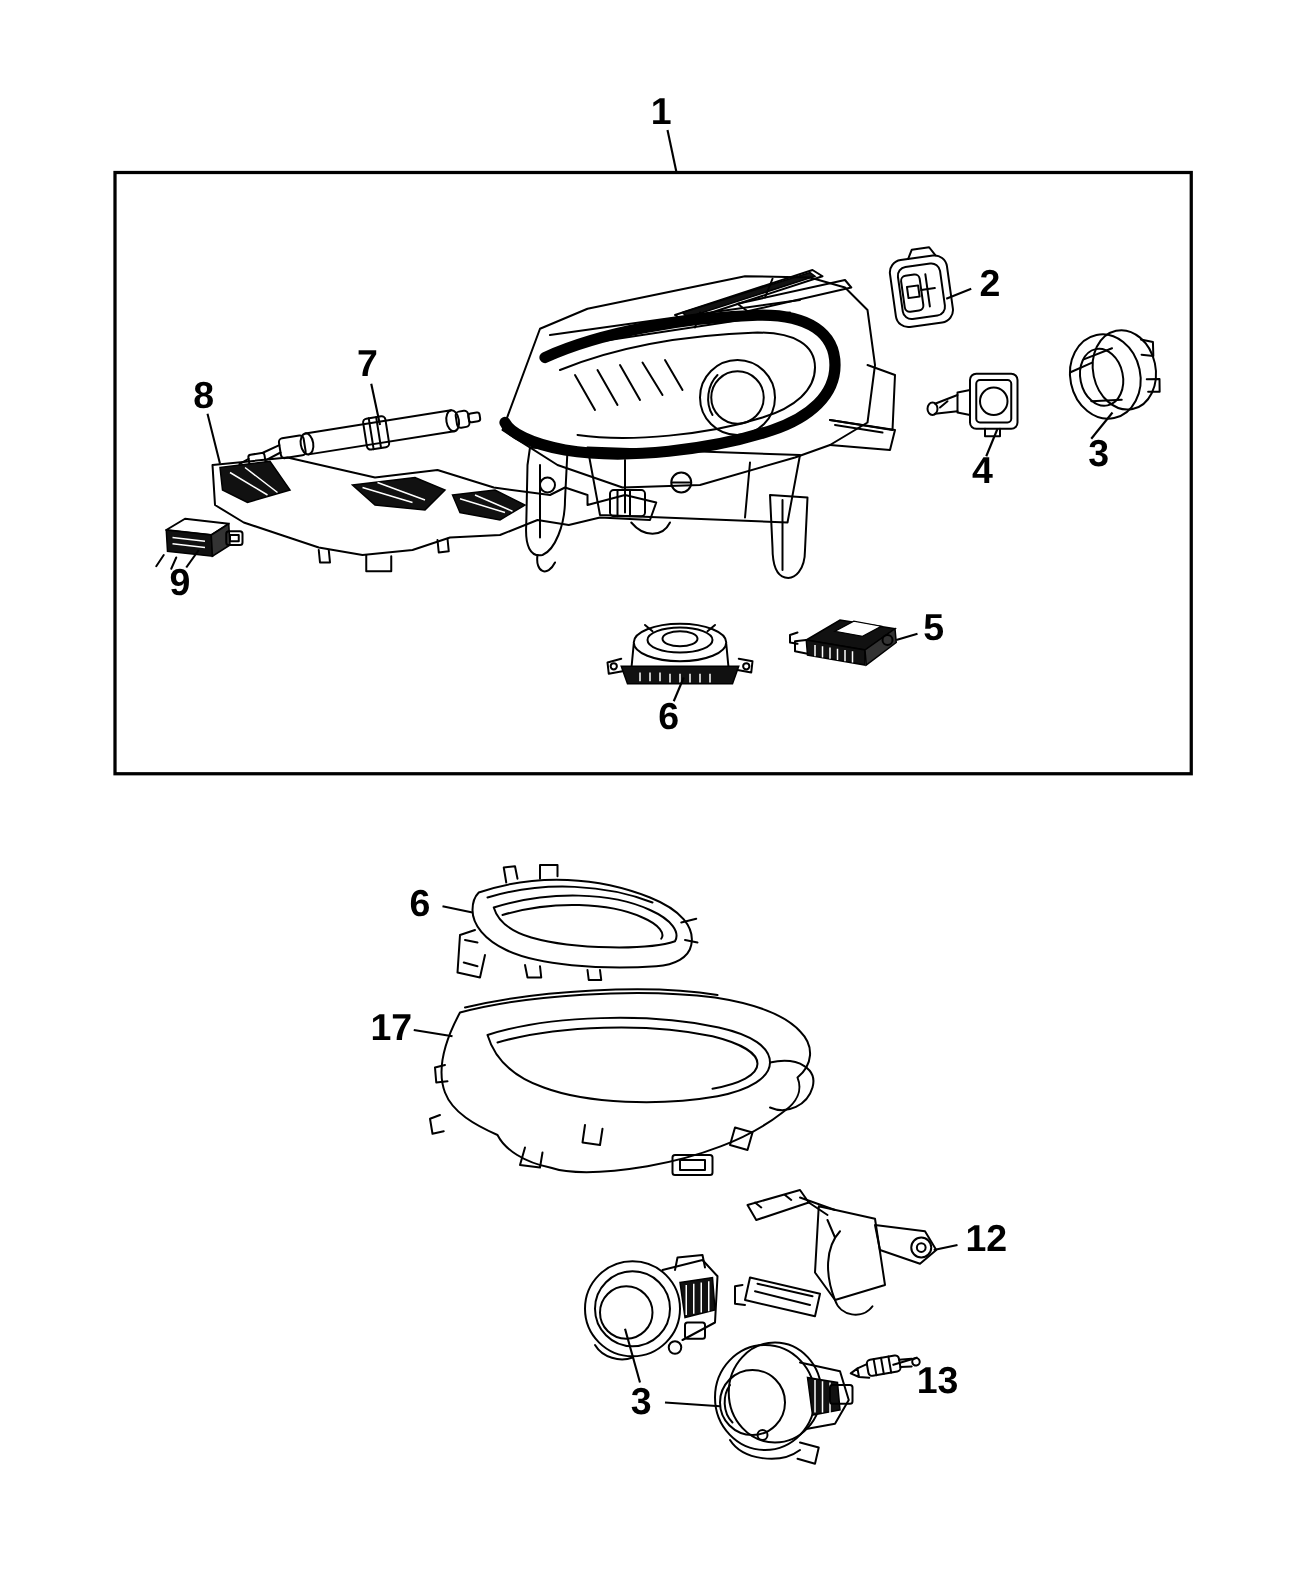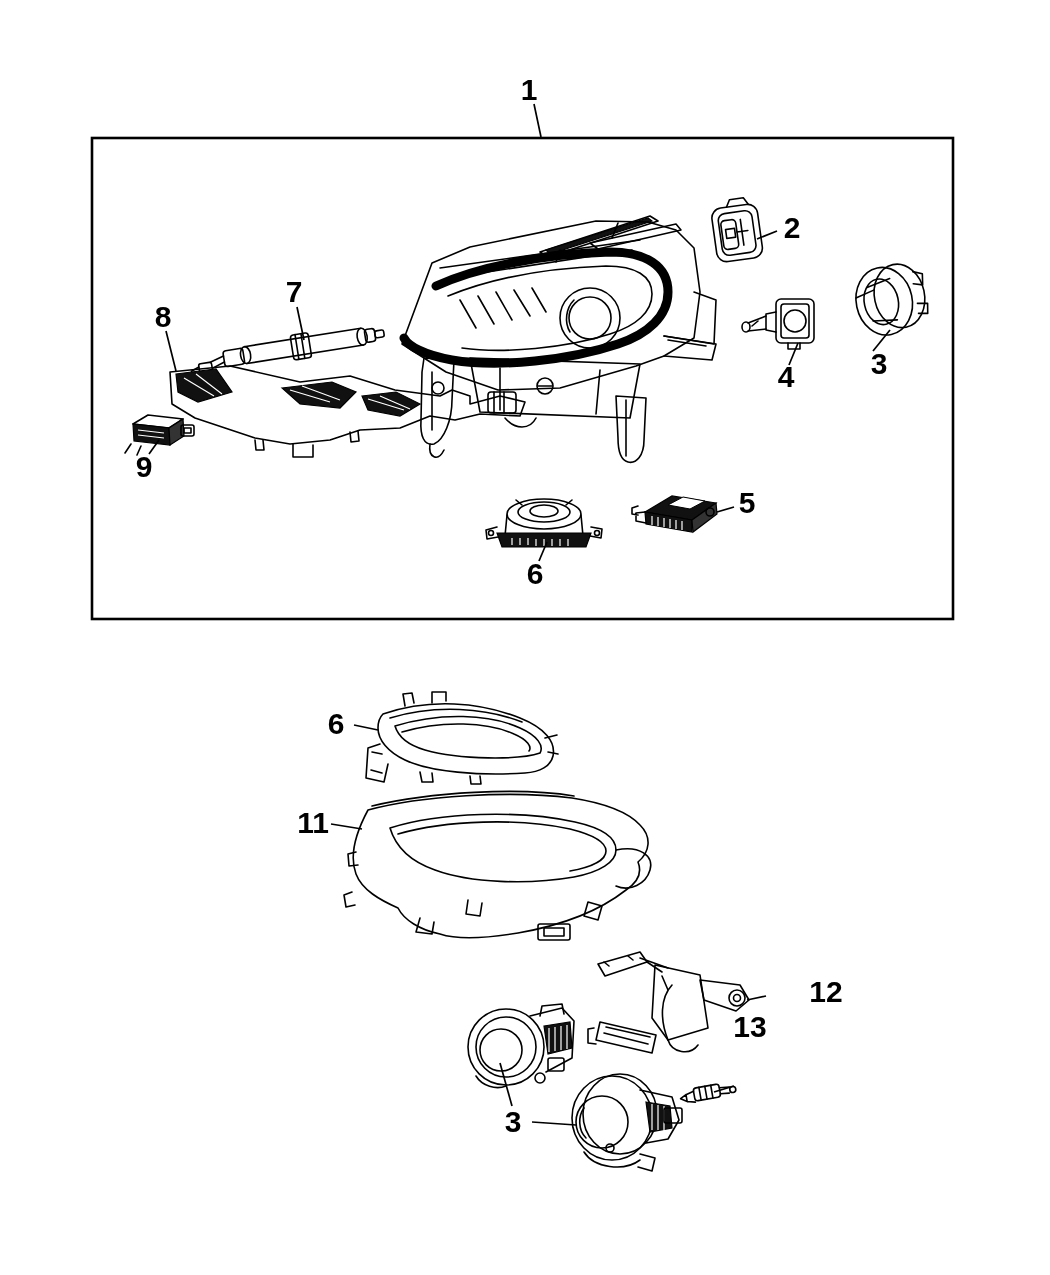--- a/index.html
+++ b/index.html
@@ -242,18 +242,18 @@
 <div class="callout" style="left:529px;top:90px">1</div>
 <div class="callout" style="left:792px;top:228px">2</div>
 <div class="callout" style="left:879px;top:364px">3</div>
 <div class="callout" style="left:786px;top:377px">4</div>
 <div class="callout" style="left:747px;top:503px">5</div>
 <div class="callout" style="left:535px;top:574px">6</div>
 <div class="callout" style="left:294px;top:292px">7</div>
 <div class="callout" style="left:163px;top:317px">8</div>
 <div class="callout" style="left:144px;top:467px">9</div>
 <div class="callout" style="left:336px;top:724px">6</div>
-<div class="callout" style="left:313px;top:823px">11</div>
-<div class="callout" style="left:826px;top:992px">12</div>
-<div class="callout" style="left:750px;top:1027px">13</div>
+<div class="callout" style="left:313px;top:823px">17</div>
+<div class="callout" style="left:789px;top:992px">12</div>
+<div class="callout" style="left:750px;top:1105px">13</div>
 <div class="callout" style="left:513px;top:1122px">3</div>
 
 </div>
 
 </body></html>

